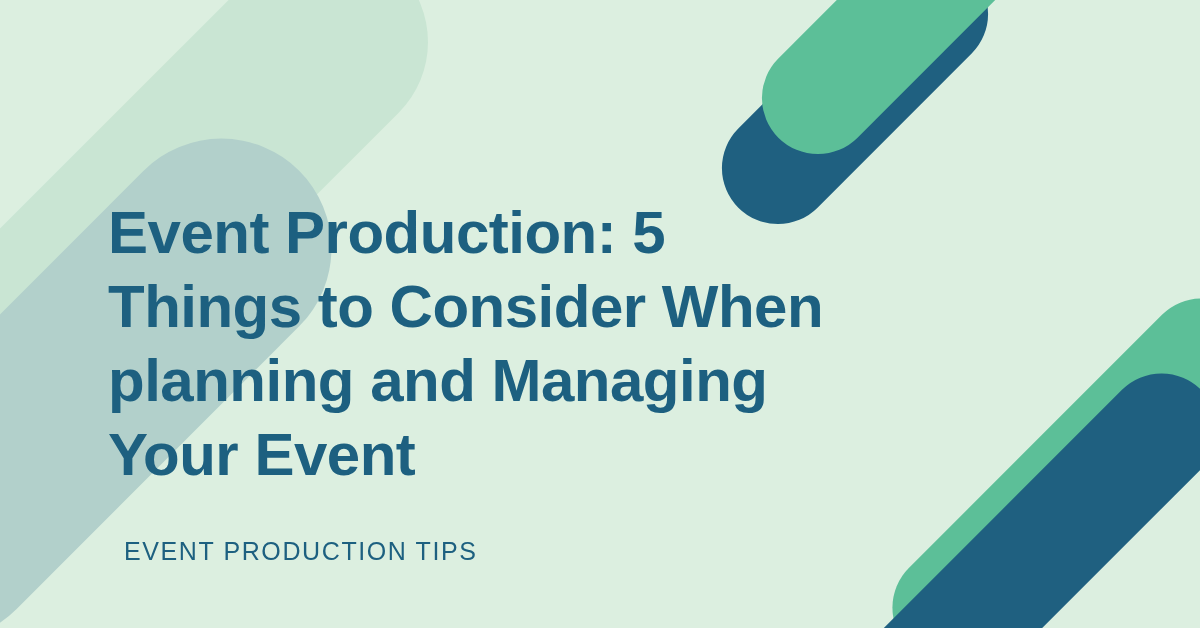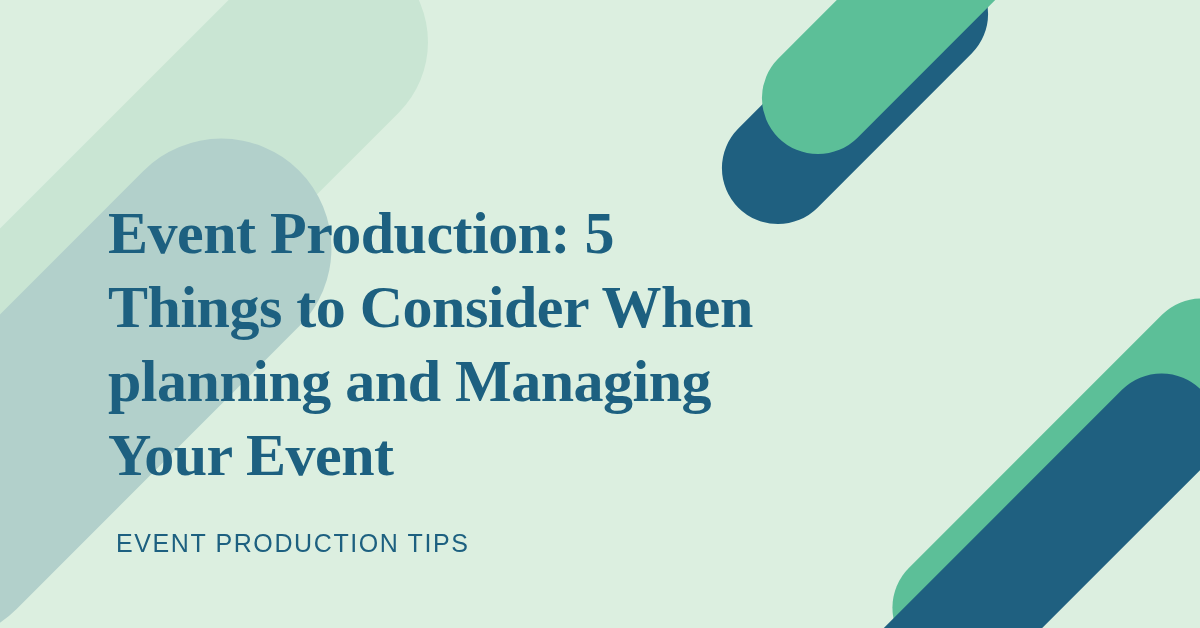--- a/index.html
+++ b/index.html
@@ -96,30 +96,30 @@
   .content {
     position: absolute;
     left: 108px;
     top: 196px;
     width: 800px;
   }
 
   .headline {
     margin: 0;
     color: #1d6080;
-    font-family: Liberation Serif, serif;
+    font-family: Liberation Sans, sans-serif;
     font-size: 60px;
     font-weight: bold;
     line-height: 74px;
     letter-spacing: -0.5px;
     white-space: pre-line;
   }
 
   .eyebrow {
-    margin: 8px;
+    margin: 16px;
     padding-top: 28px;
     color: #1d6080;
     font-family: "Liberation Sans", sans-serif;
     font-size: 25px;
     font-weight: normal;
     letter-spacing: 1.6px;
     text-transform: uppercase;
     line-height: 30px;
   }
 </style>

